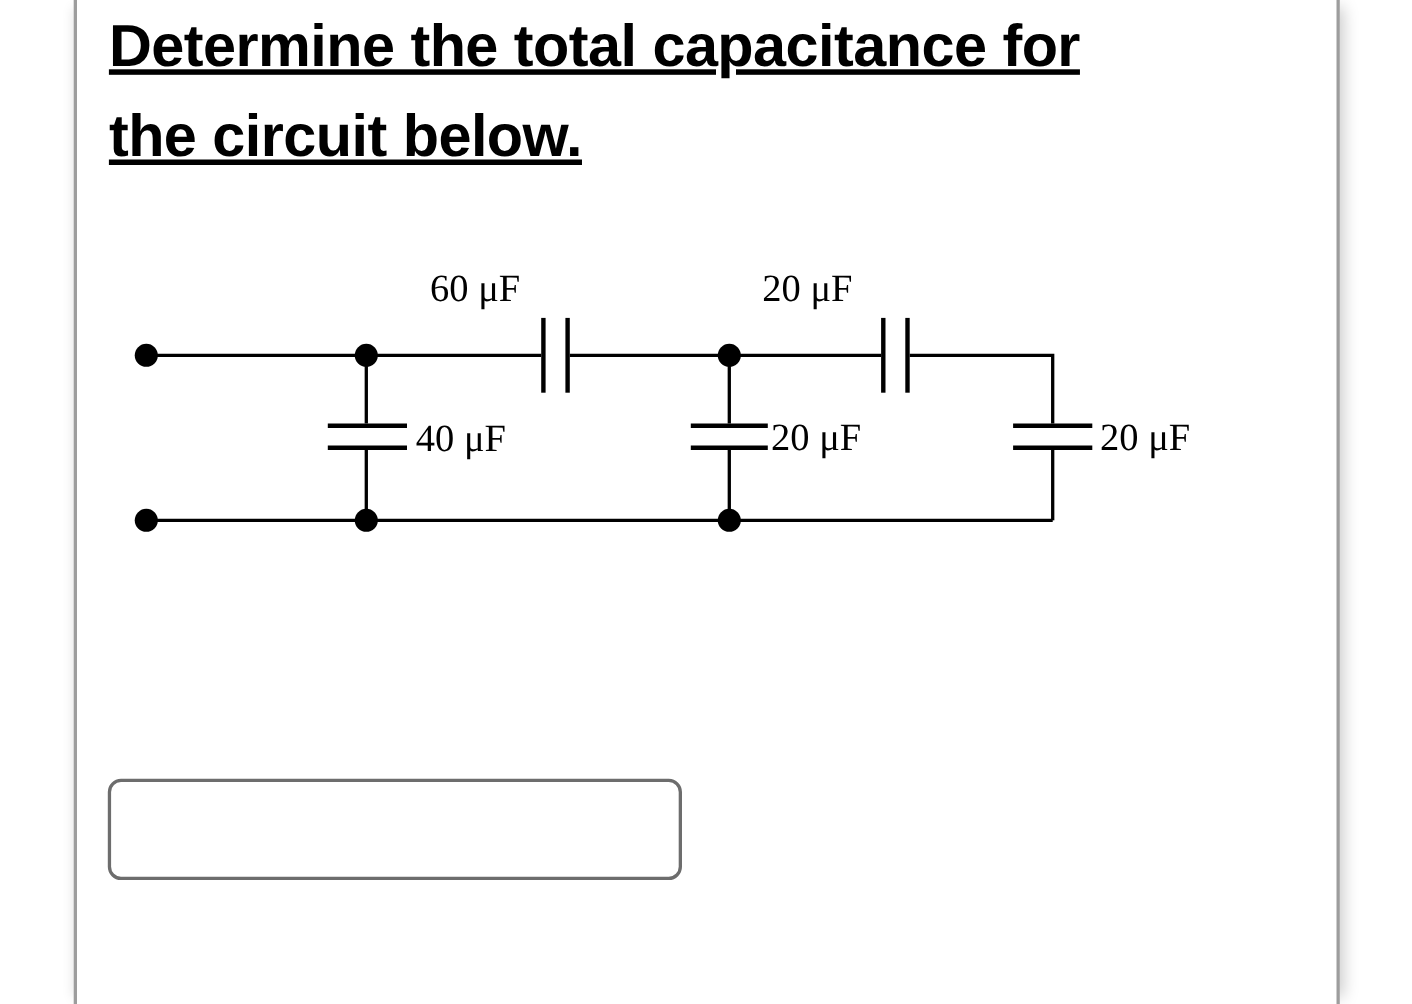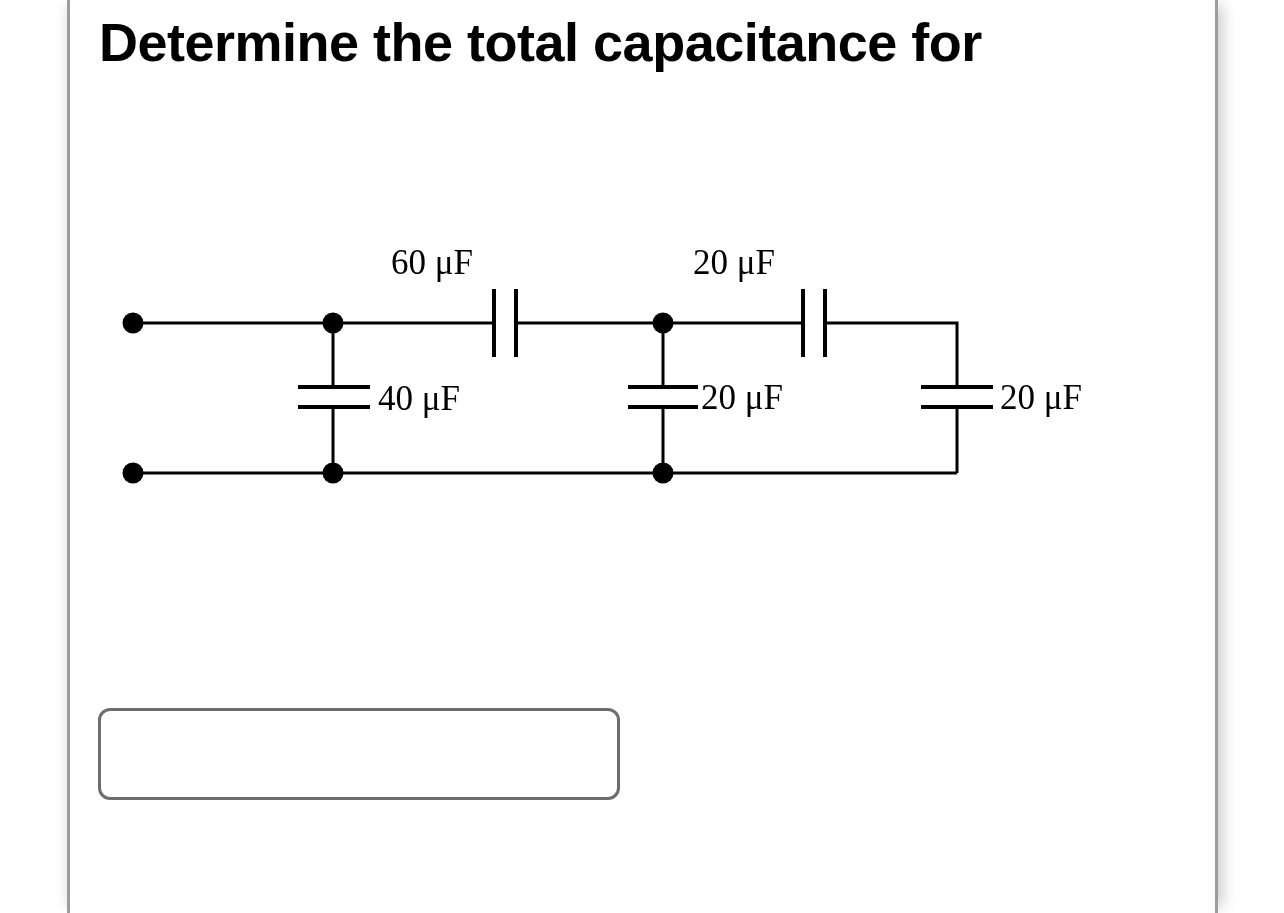--- a/index.html
+++ b/index.html
@@ -28,21 +28,21 @@
     left: 99px;
     top: 1px;
     margin: 0;
     z-index: 2;
     font-size: 54px;
     line-height: 82px;
     font-weight: 700;
     letter-spacing: -0.5px;
     color: #000000;
   }
-  .title span { display: block; white-space: nowrap; }
+  .title span { display: block; white-space: nowrap; text-decoration: underline; }
   .circuit-svg {
     position: absolute;
     left: 0;
     top: 0;
     width: 1284px;
     height: 913px;
     z-index: 1;
     pointer-events: none;
   }
   .wire  { stroke: #000000; stroke-width: 3; fill: none; }
@@ -73,20 +73,21 @@
 </style>
 </head>
 <body>
 
 <div class="page">
 
   <div class="panel"></div>
 
   <h1 class="title">
     <span>Determine the total capacitance for</span>
+    <span>the circuit below.</span>
   </h1>
 
   <svg class="circuit-svg" viewBox="0 0 1284 913">
     <g>
       <path class="wire" d="M133 323 H492"></path>
       <path class="wire" d="M518 323 H801"></path>
       <path class="wire" d="M827 323 H957 V385"></path>
       <path class="wire" d="M957 409 V473"></path>
       <path class="wire" d="M133 473 H957"></path>
       <path class="wire" d="M333 323 V385 M333 409 V473"></path>

